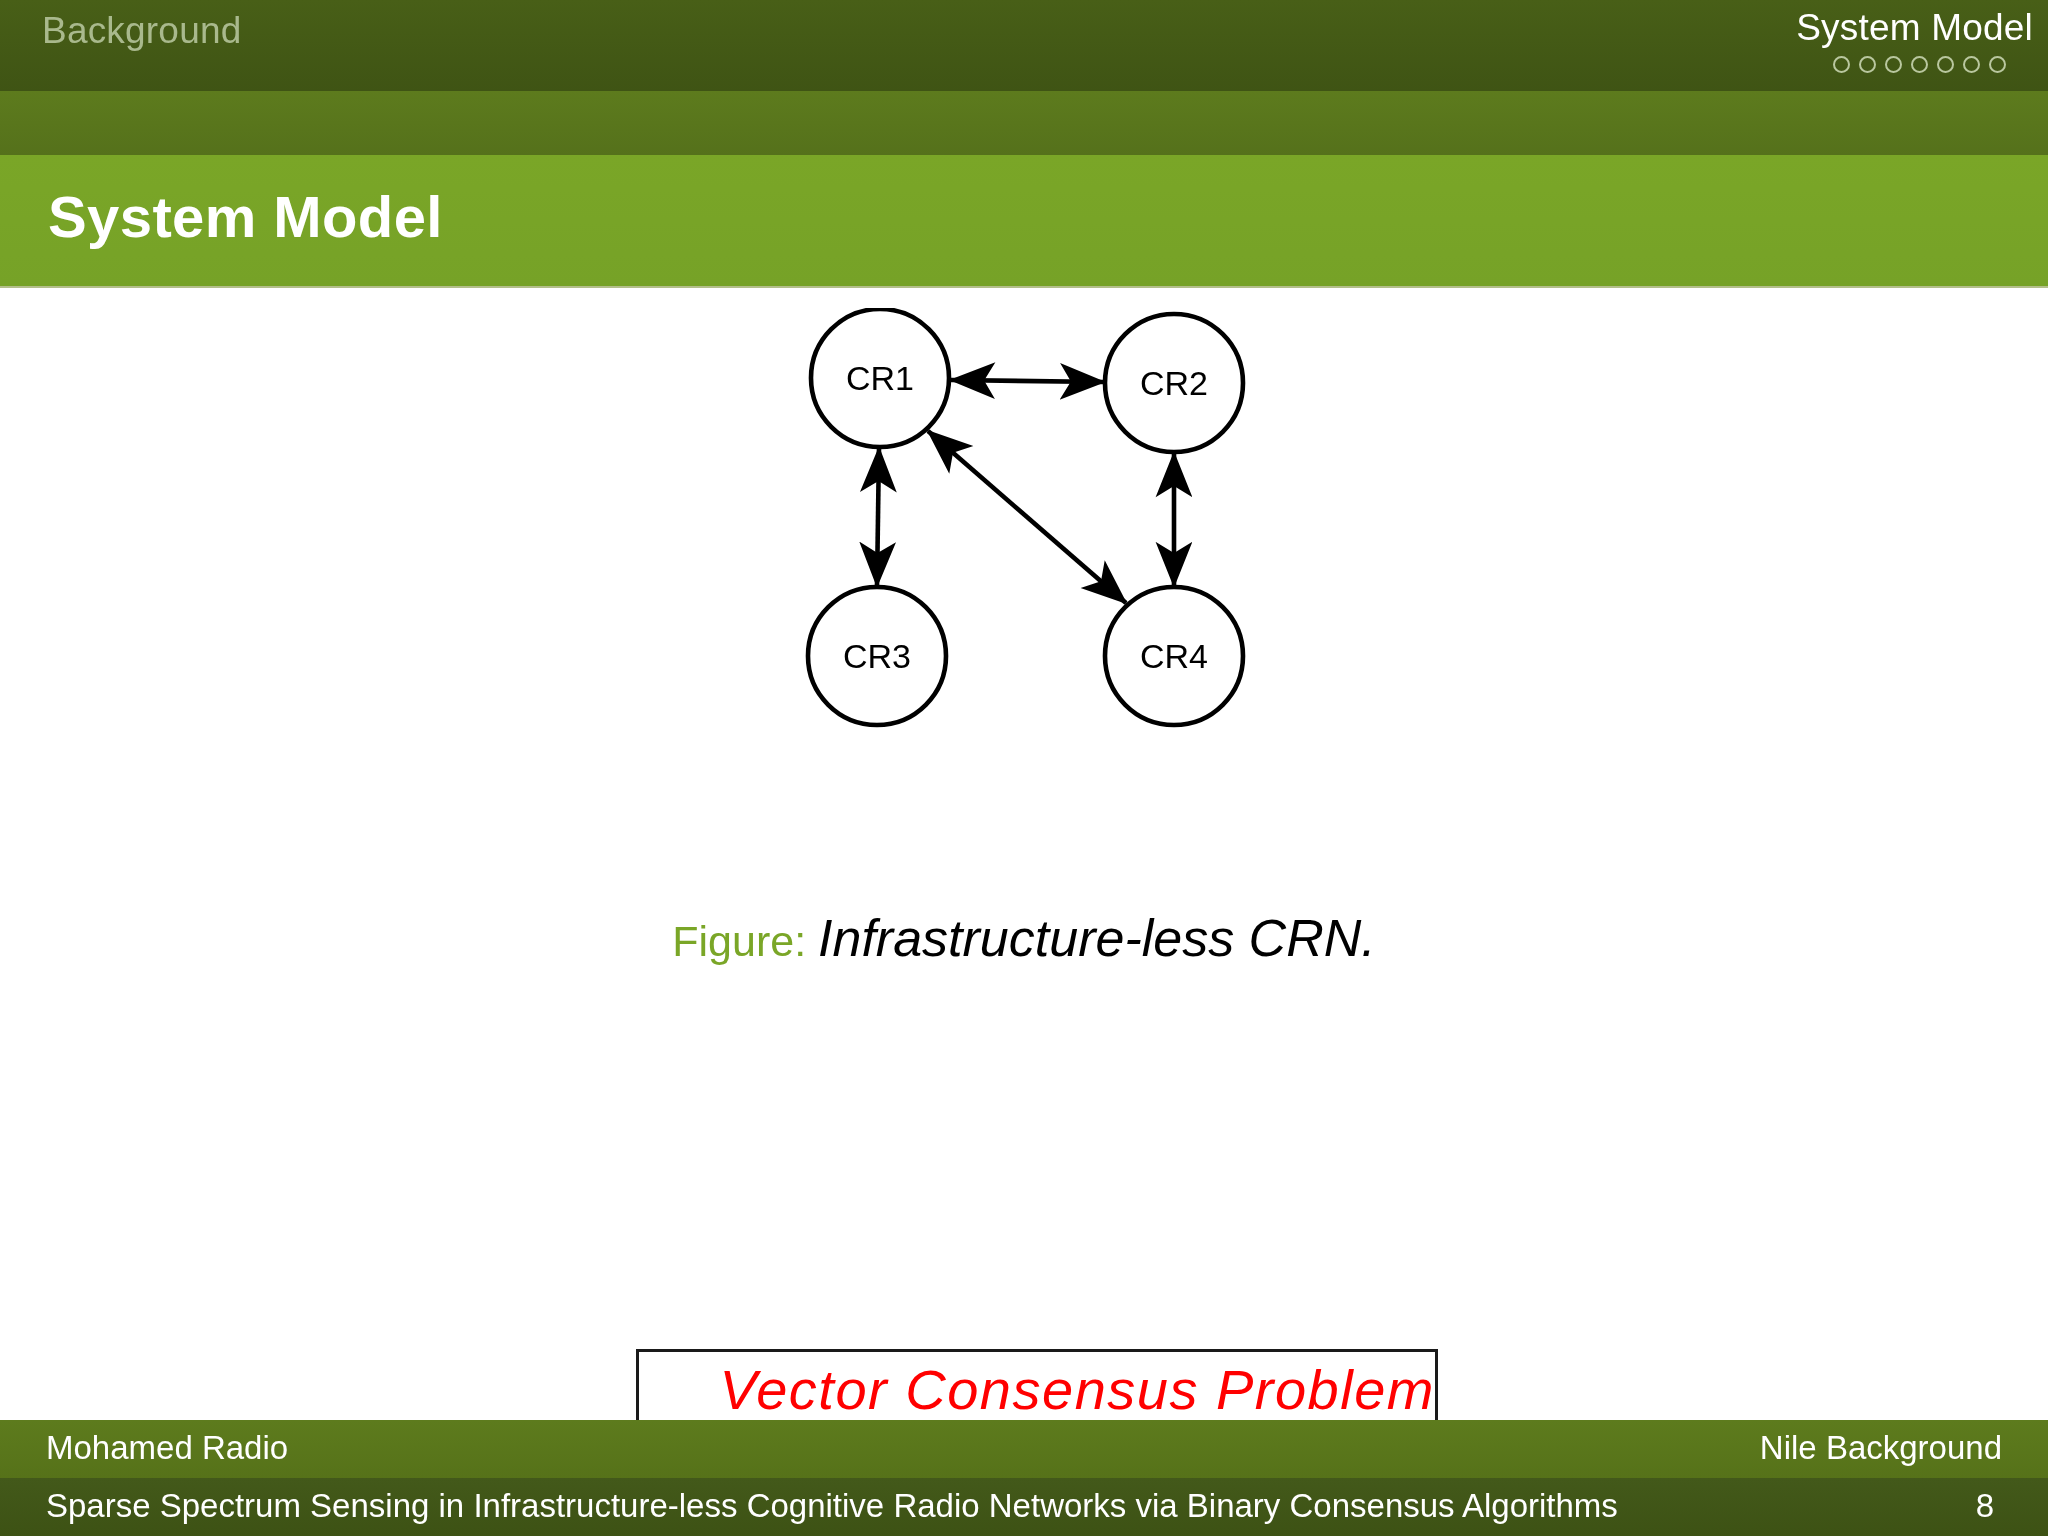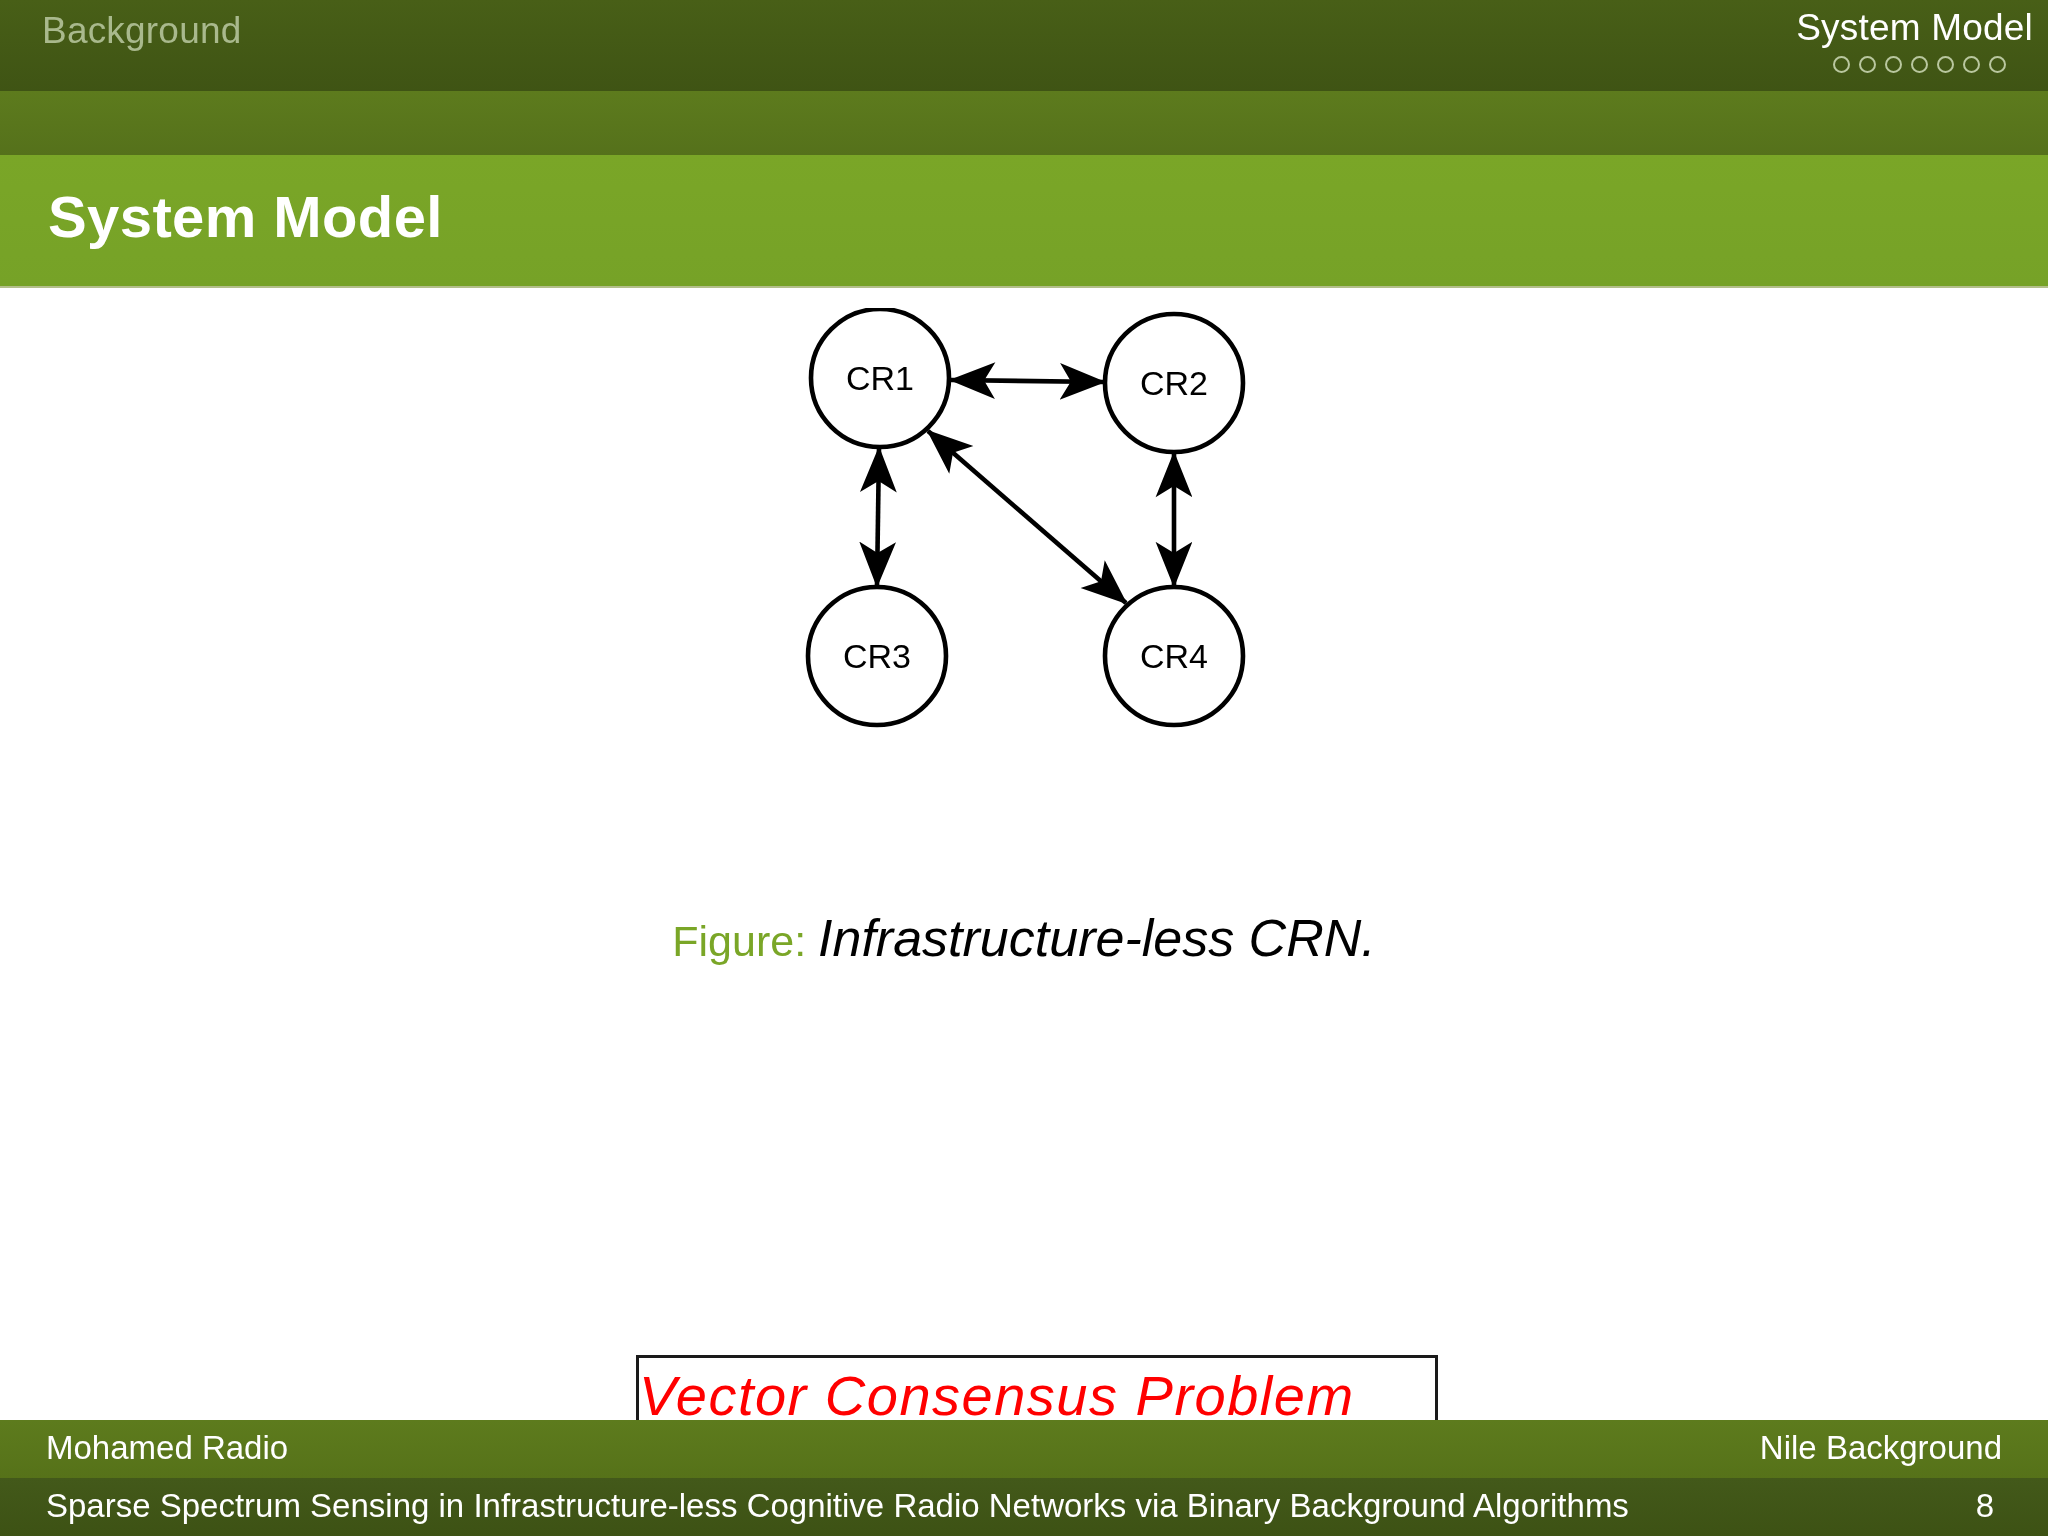--- a/index.html
+++ b/index.html
@@ -134,22 +134,21 @@
     position: absolute;
     left: 636px;
     top: 1061px;
     width: 802px;
     height: 80px;
     border: 3px solid #1a1a1a;
     box-sizing: border-box;
     background: #ffffff;
     display: flex;
     align-items: center;
-    justify-content: flex-start;
-    margin-top: 6px;
+    justify-content: flex-end;
   }
   .highlight-text {
     color: #ff0000;
     font-style: italic;
     font-size: 56px;
     letter-spacing: 1.5px;
     white-space: nowrap;
   }
 
   
@@ -280,17 +279,17 @@
       <span class="highlight-text">Vector Consensus Problem</span>
     </div>
   </div>
 
   <div class="footer-top">
     <div class="footer-left">Mohamed Radio</div>
     <div class="footer-right">Nile Background</div>
   </div>
 
   <div class="footer-bottom">
-    <div class="footer-title">Sparse Spectrum Sensing in Infrastructure-less Cognitive Radio Networks via Binary Background Algorithms</div>
+    <div class="footer-title">Sparse Spectrum Sensing in Infrastructure-less Cognitive Radio Networks via Binary Consensus Algorithms</div>
     <div class="footer-page">8</div>
   </div>
 
 </div>
 
 </body></html>

